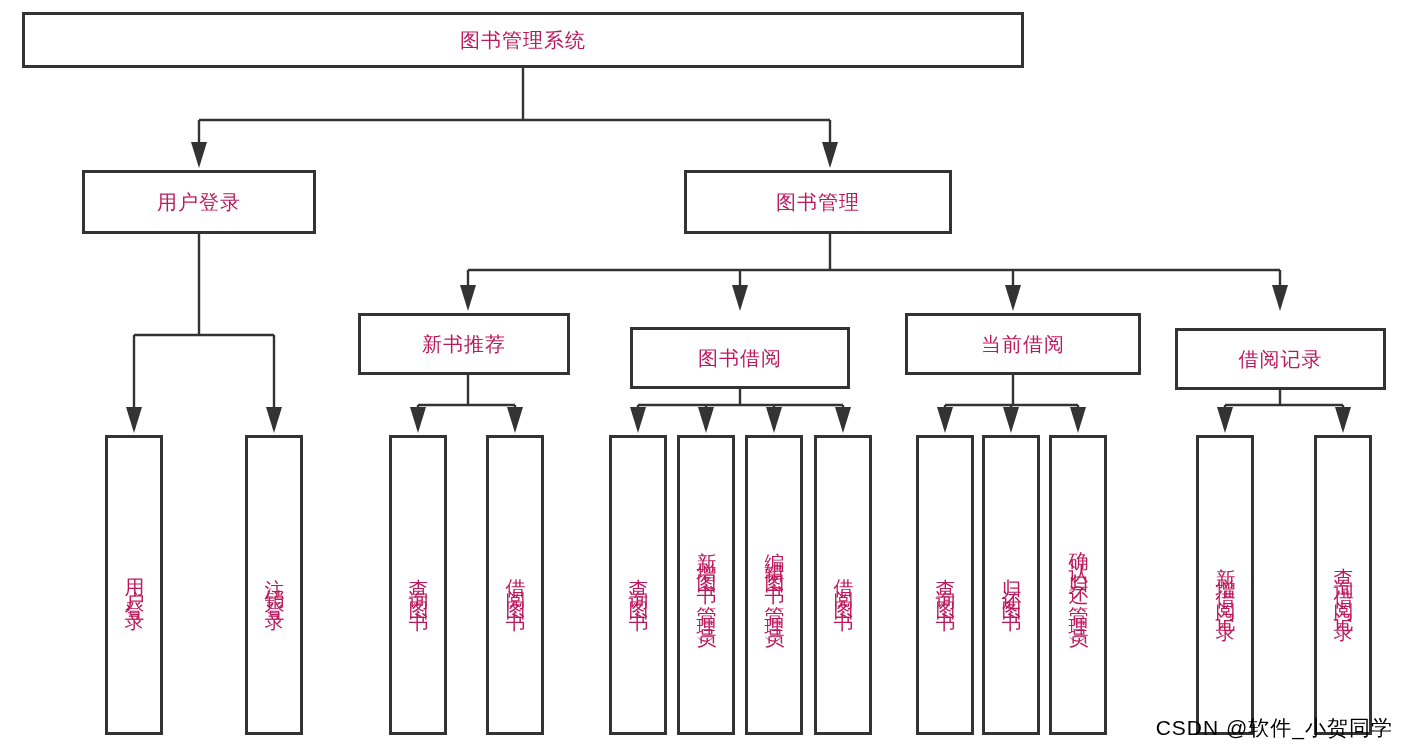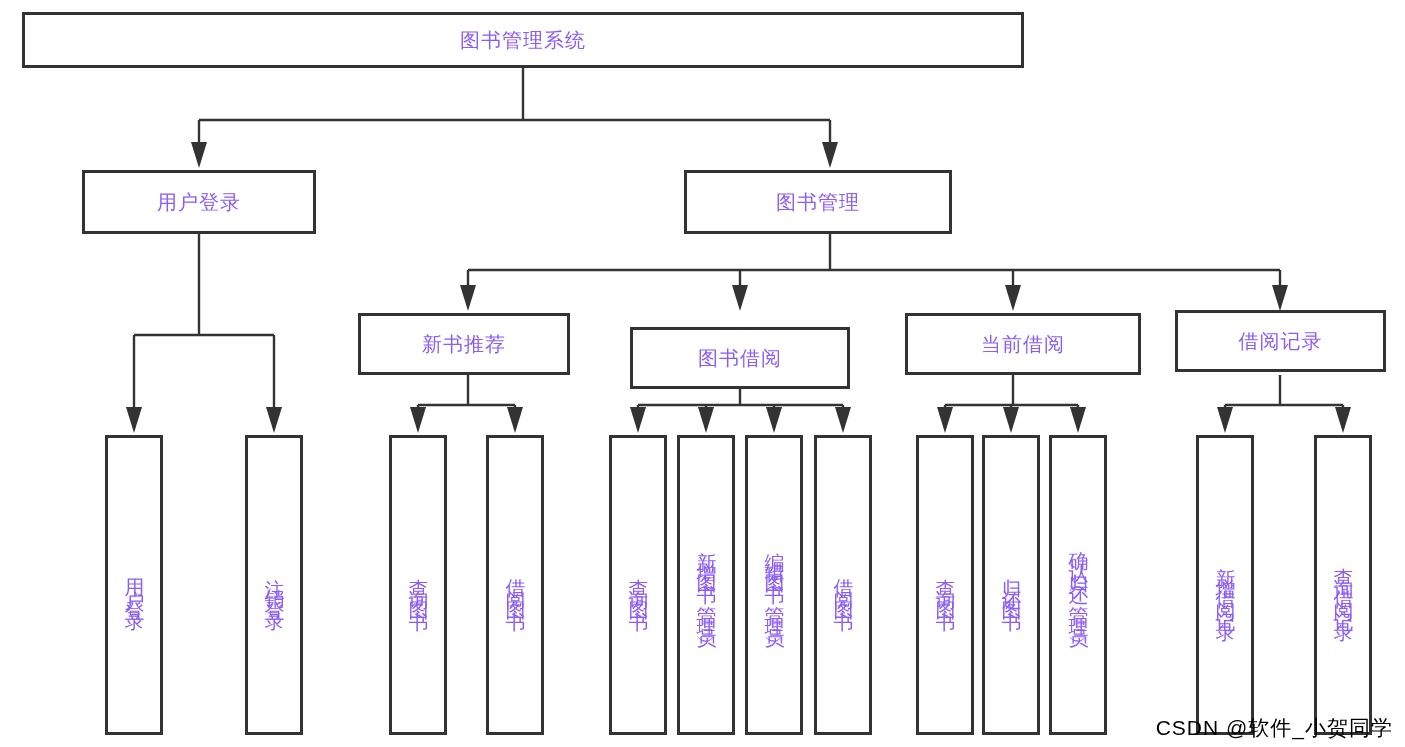--- a/index.html
+++ b/index.html
@@ -17,21 +17,21 @@
   }
   #edges {
     position: absolute;
     left: 0; top: 0;
     width: 1405px; height: 747px;
   }
   .node {
     position: absolute;
     background: #ffffff;
     border: 3px solid #333333;
-    color: #8b5cf6;
+    color: #be185d;
     box-sizing: border-box;
   }
   .hbox {
     display: flex;
     align-items: center;
     justify-content: center;
     font-size: 20px;
     letter-spacing: 1px;
   }
   .vbox {
@@ -118,21 +118,21 @@
   </svg>
 
   <div class="node hbox" style="left:22px; top:12px; width:1002px; height:56px;">图书管理系统</div>
 
   <div class="node hbox" style="left:82px; top:170px; width:234px; height:64px;">用户登录</div>
   <div class="node hbox" style="left:684px; top:170px; width:268px; height:64px;">图书管理</div>
 
   <div class="node hbox" style="left:358px; top:313px; width:212px; height:62px;">新书推荐</div>
   <div class="node hbox" style="left:630px; top:313px; width:220px; height:62px;margin-top:14px;">图书借阅</div>
   <div class="node hbox" style="left:905px; top:313px; width:236px; height:62px;">当前借阅</div>
-  <div class="node hbox" style="left:1175px; top:310px; width:211px; height:62px;text-align:center;">借阅记录</div>
+  <div class="node hbox" style="left:1175px; top:328px; width:211px; height:62px;text-align:center;">借阅记录</div>
 
   <div class="node vbox" style="left:105px;">用户登录</div>
   <div class="node vbox" style="left:245px;">注销登录</div>
 
   <div class="node vbox" style="left:389px;">查询图书</div>
   <div class="node vbox" style="left:486px;">借阅图书</div>
 
   <div class="node vbox" style="left:609px;">查询图书</div>
   <div class="node vbox" style="left:677px;">新增图书（管理员）</div>
   <div class="node vbox" style="left:745px;">编辑图书（管理员）</div>

